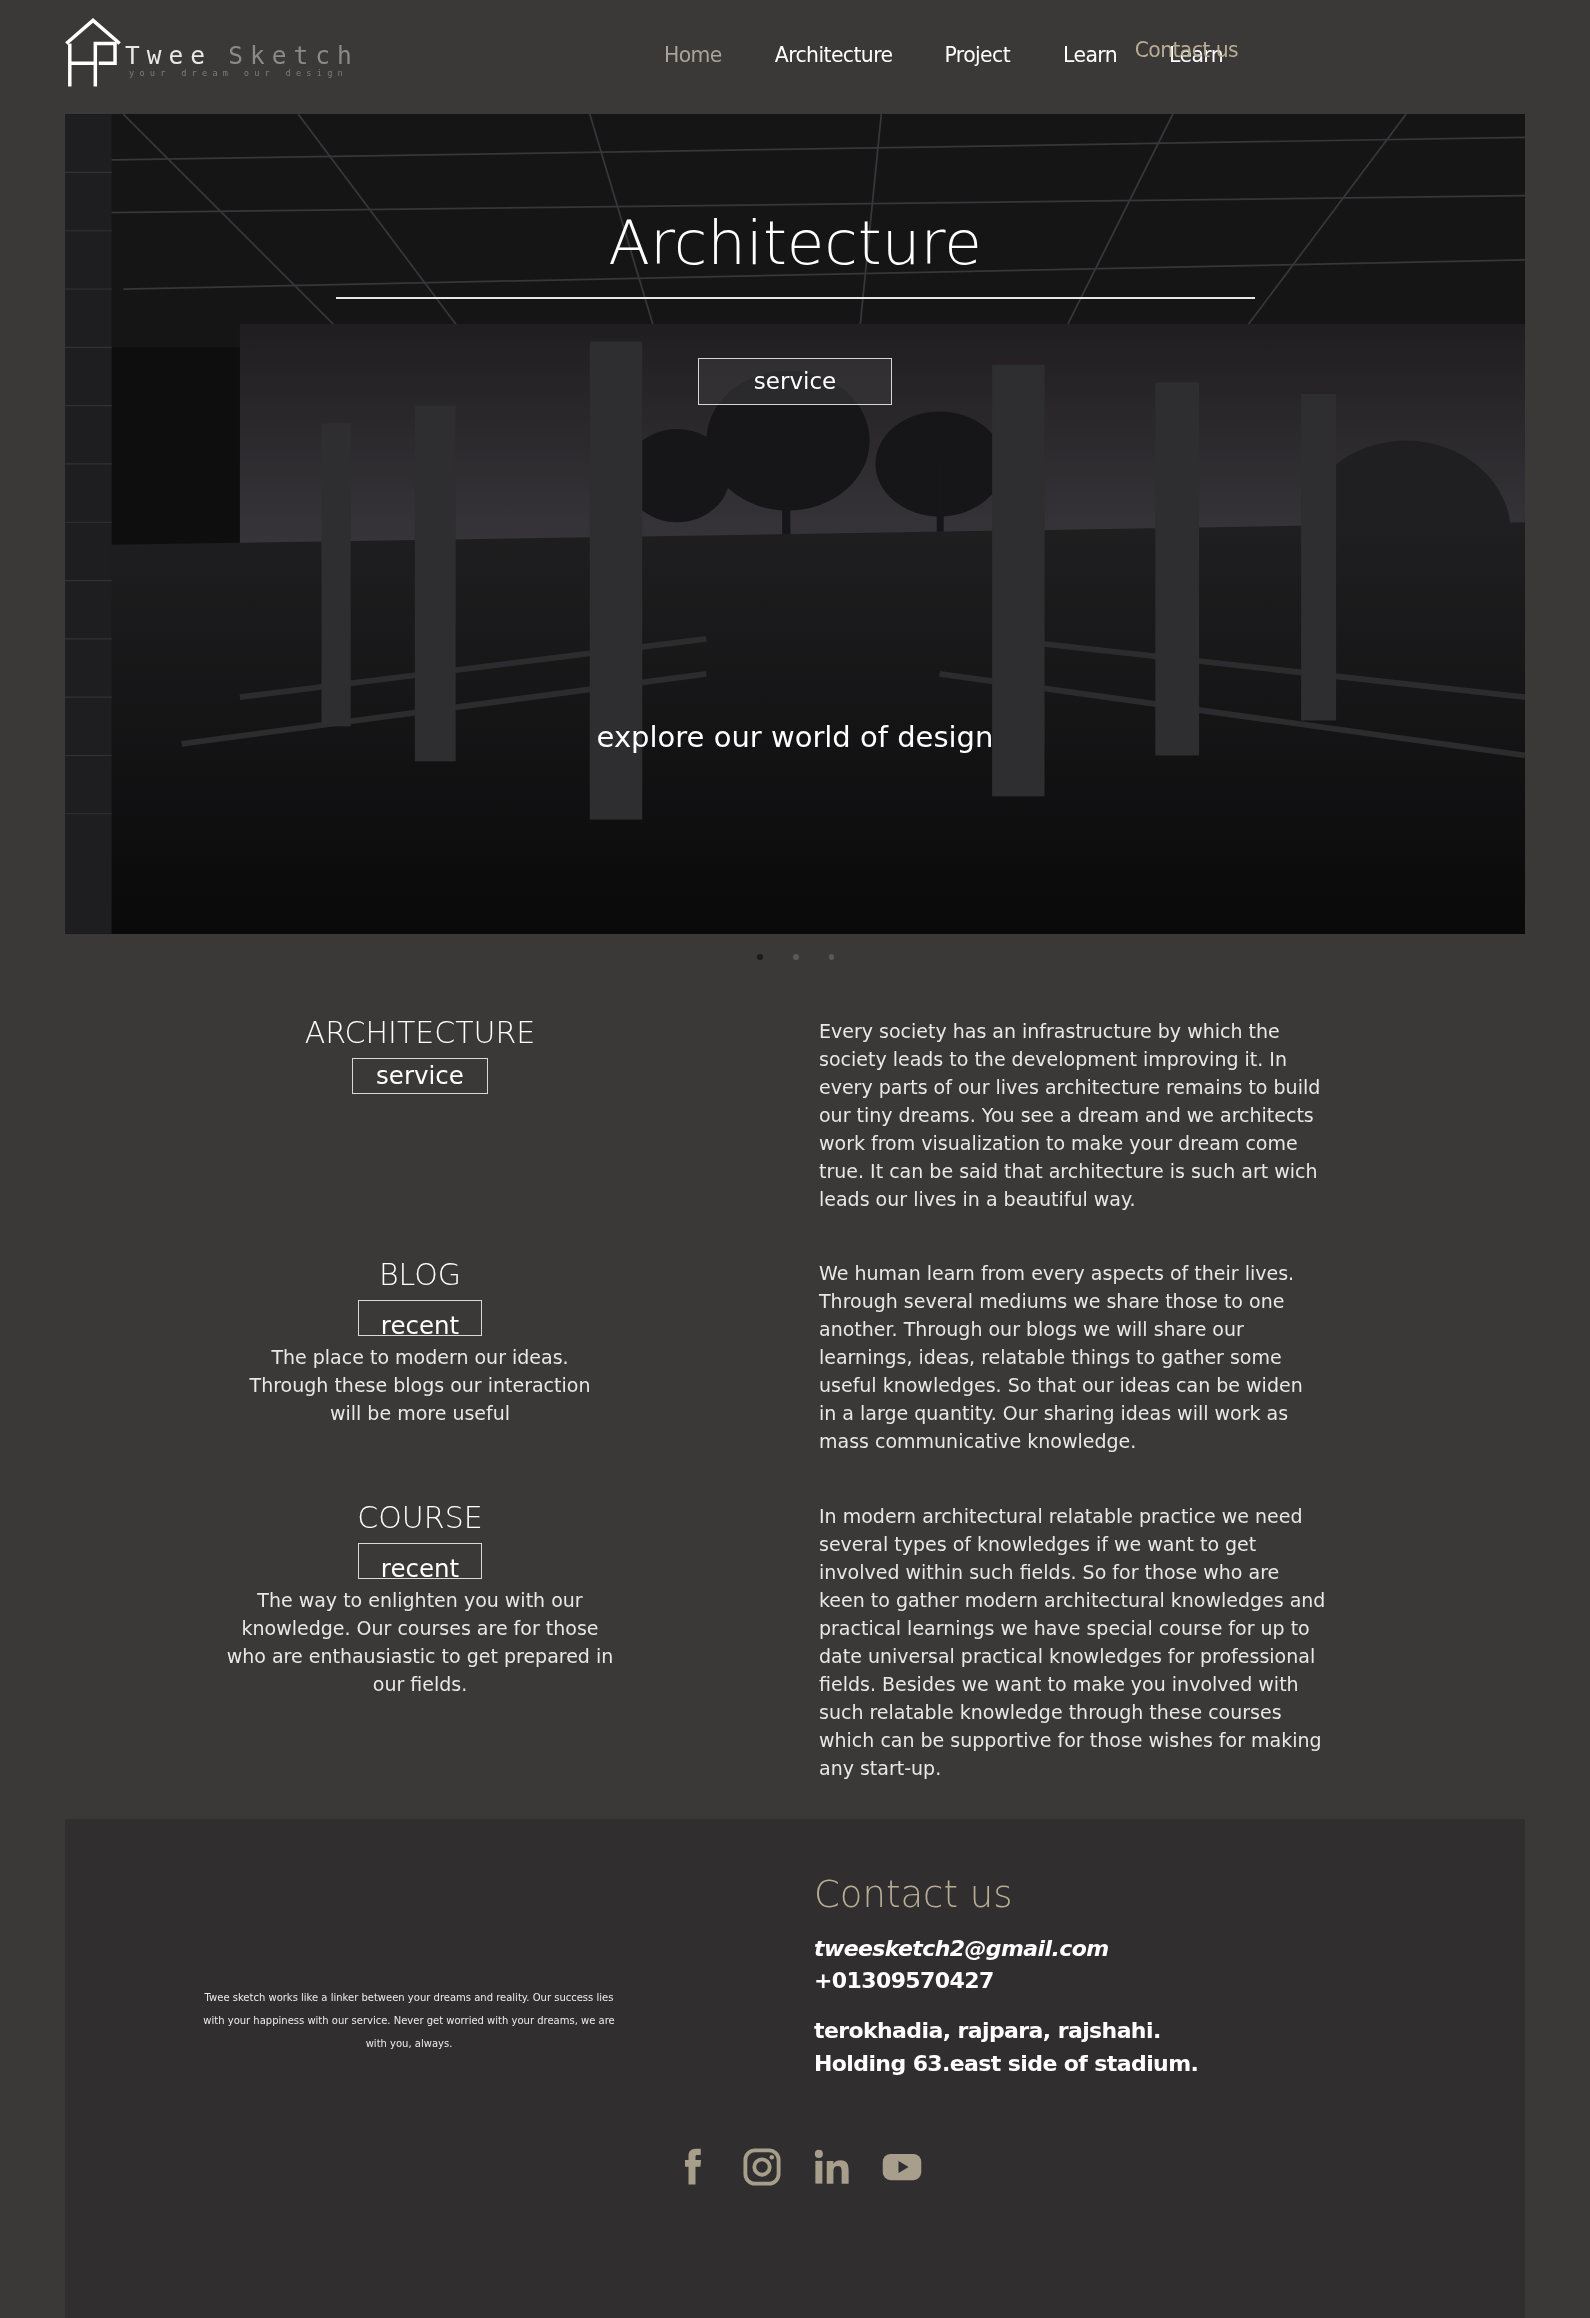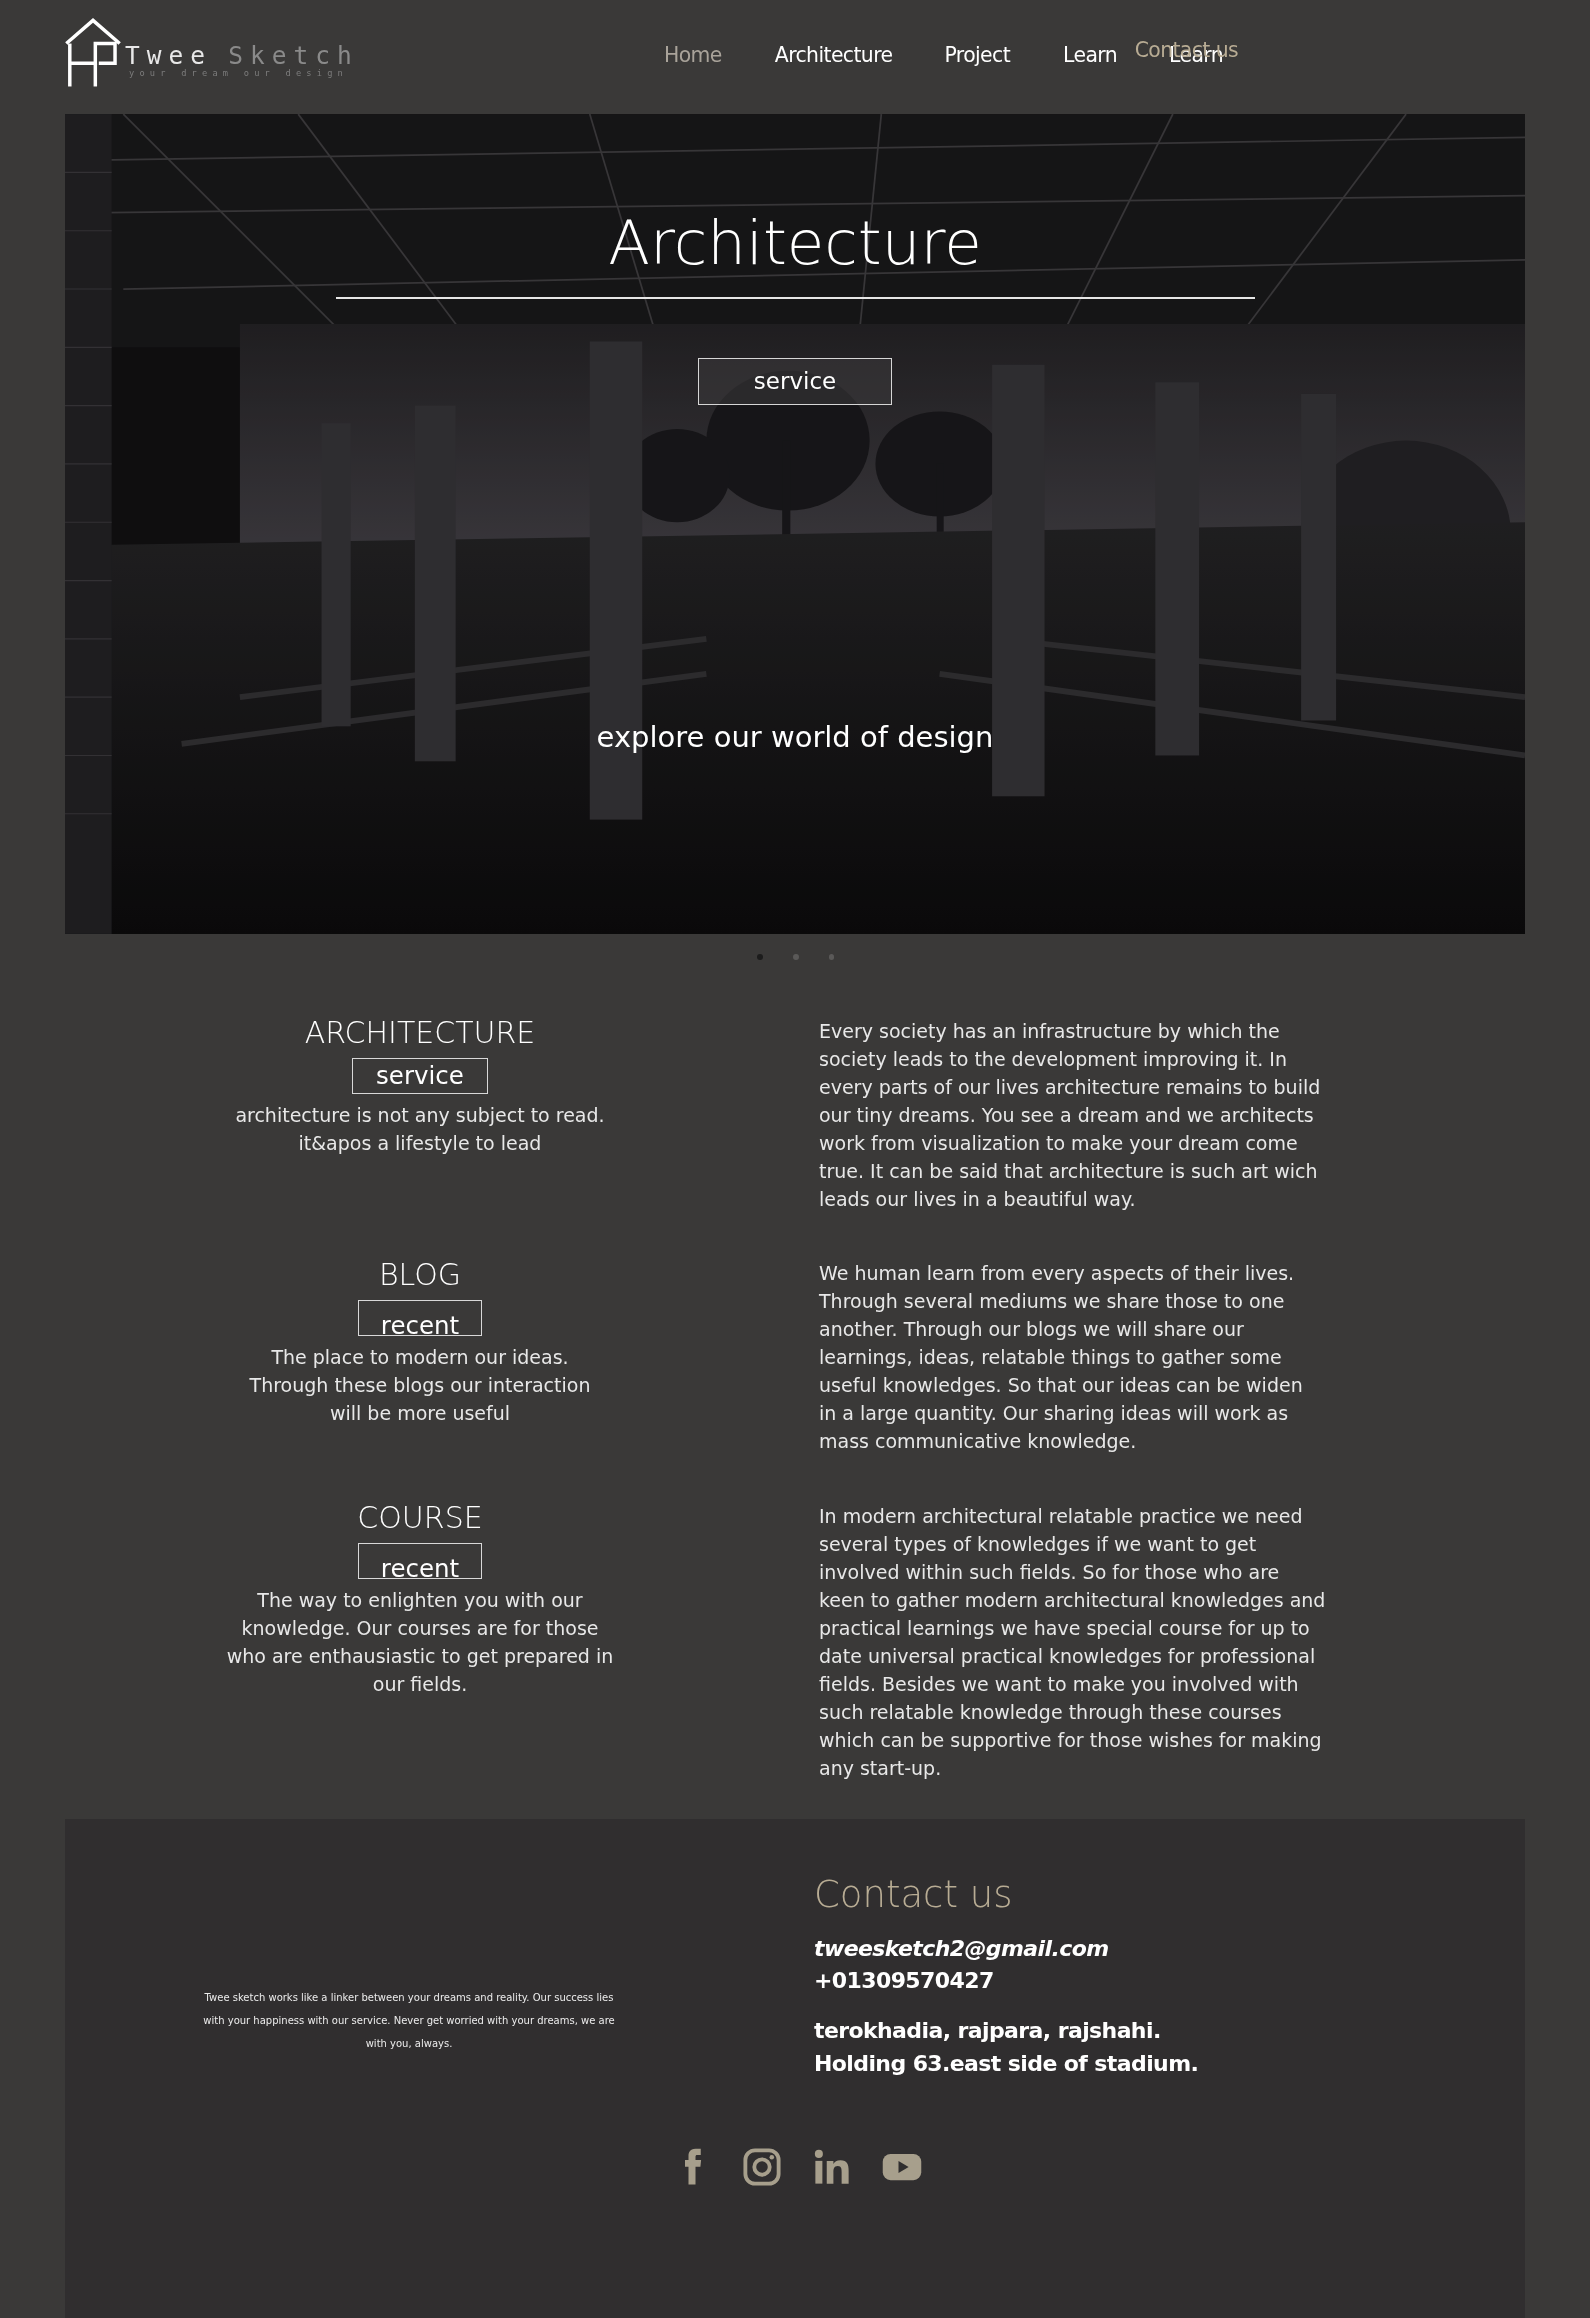--- a/index.html
+++ b/index.html
@@ -207,21 +207,20 @@
 <div class="dots">
   <span class="dot active"></span>
   <span class="dot"></span>
   <span class="dot"></span>
 </div>
 
 <section class="section" style="top:1015px;">
   <div class="sec-left">
     <h2 class="sec-title">ARCHITECTURE</h2>
     <a class="sec-btn" style="padding:0 23px;">service</a>
-    <p class="sec-desc"><span>architecture is not any subject to read.</span><br><span>it&amp;apos a lifestyle to lead</span></p>
   </div>
   <p class="sec-right" style="top:2.3px;">Every society has an infrastructure by which the society leads to the development improving it. In every parts of our lives architecture remains to build our tiny dreams. You see a dream and we architects work from visualization to make your dream come true. It can be said that architecture is such art wich leads our lives in a beautiful way.</p>
 </section>
 
 <section class="section" style="top:1257px;">
   <div class="sec-left">
     <h2 class="sec-title">BLOG</h2>
     <a class="sec-btn">recent</a>
     <p class="sec-desc" style="padding:0 23px;">The place to modern our ideas. Through these blogs our interaction will be more useful</p>
   </div>

